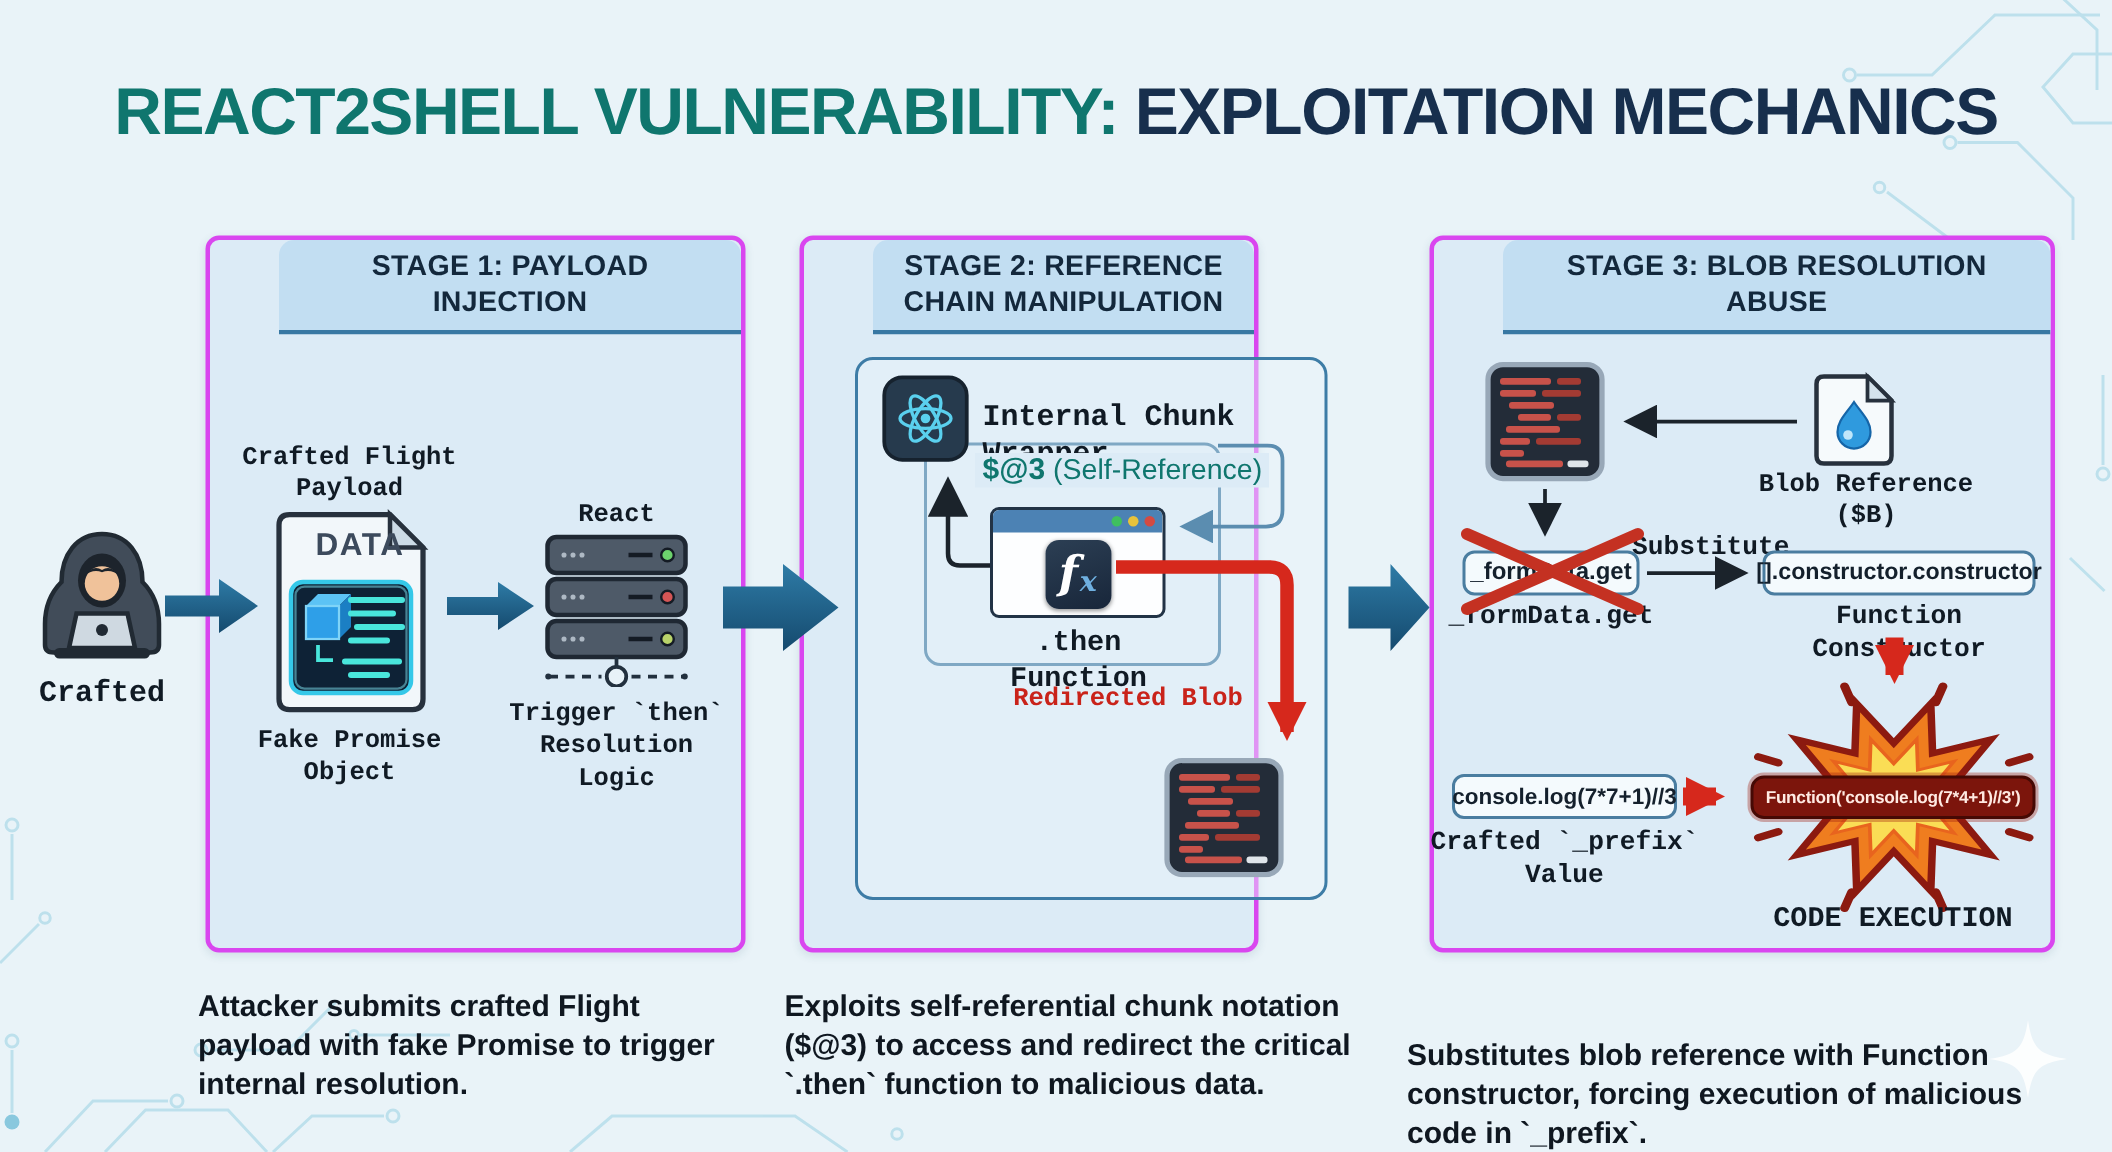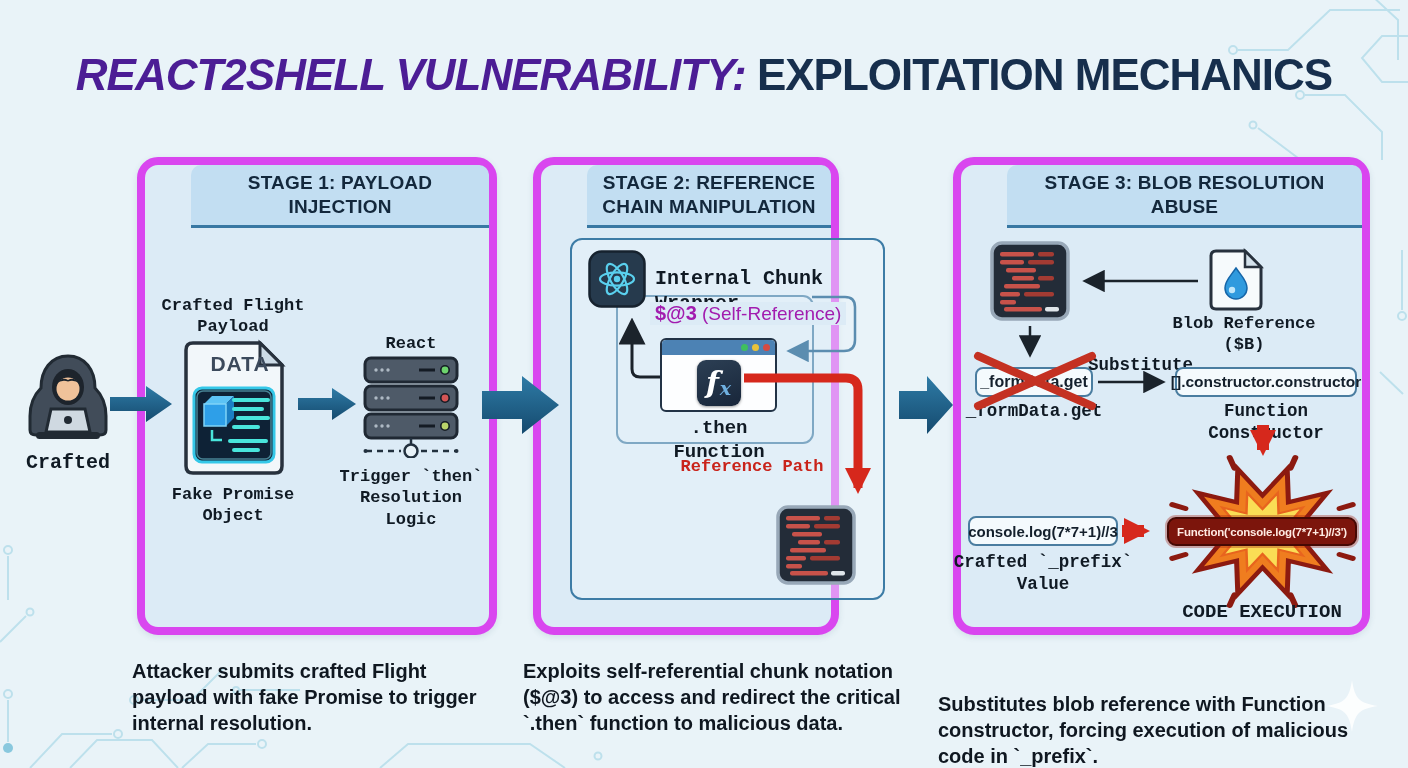--- a/index.html
+++ b/index.html
@@ -5,46 +5,46 @@
   html,body{margin:0;padding:0;}
   #canvas{position:relative;width:1408px;height:768px;overflow:hidden;
     background:#e9f3f8;font-family:"Liberation Sans",sans-serif;}
   svg{display:block;}
   .abs{position:absolute;}
   .z0{z-index:0}.z1{z-index:1}.z2{z-index:2}.z3{z-index:3}.z4{z-index:4}.z5{z-index:5}.z6{z-index:6}
 
   
   .title{left:0;right:0;top:50px;text-align:center;font-size:44px;font-weight:800;
     letter-spacing:-1px;white-space:nowrap;}
-  .title .t1{color:#4c1d95;font-style:italic;}
+  .title .t1{color:#0f766e;}
   .title .t2{color:#172f4d;}
 
   
-  .panel{border:8px solid #d946ef;border-radius:21px;background:#dcebf6;
+  .panel{border:3px solid #d946ef;border-radius:9px;background:#dcebf6;
     box-sizing:border-box;box-shadow:0 2px 6px rgba(40,80,110,.12);padding-left:46px;}
   .panel-header{border-radius:10px 10px 0 0;background:#c2def2;border-bottom:3px solid #3878a3;
     min-height:56px;display:flex;align-items:center;justify-content:center;text-align:center;
     font-size:19px;font-weight:800;color:#13283c;padding:6px 12px;box-sizing:border-box;
     letter-spacing:.2px;line-height:1.25;}
 
   .lbl{font-weight:700;color:#101a24;text-align:center;line-height:1.25;font-family:Liberation Mono, monospace;}
   .lbl17{font-size:17px;}
   .lbl18{font-size:17.5px;}
   .lbl19{font-size:19px;}
   .lbl20{font-size:20px;}
   .red{color:#c9231a;}
 
   .codebox{box-sizing:border-box;border:2px solid #4a7da0;border-radius:8px;background:#f4fafd;
     display:flex;align-items:center;justify-content:center;font-weight:700;color:#14202c;
     white-space:nowrap;}
   .caption{font-size:20px;font-weight:700;color:#0f1720;text-align:left;line-height:1.3;}
 
   
   .innerbox{border:2.5px solid #3d7ca6;border-radius:12px;background:rgba(232,243,250,.45);box-sizing:border-box;}
-  .subnote{font-size:19px;color:#a21caf;background:#dcebf6;padding:0 5px;white-space:nowrap;}
+  .subnote{font-size:19px;color:#0f766e;background:#dcebf6;padding:0 5px;white-space:nowrap;}
   .subnote b{font-size:20px;}
 
   
   .window{box-sizing:border-box;border:2.5px solid #223346;border-radius:6px;background:#fdfeff;overflow:hidden;}
   .titlebar{height:15px;background:#4c82b4;display:flex;align-items:center;justify-content:flex-end;gap:4px;padding:0 5px;}
   .dot{width:7px;height:7px;border-radius:50%;}
   .fxbox{position:absolute;left:50%;top:20px;transform:translateX(-50%);width:44px;height:46px;
     border-radius:9px;background:linear-gradient(160deg,#2c3f54,#18263a);
     display:flex;align-items:center;justify-content:center;
     box-shadow:0 1px 3px rgba(0,0,0,.4);}
@@ -241,21 +241,21 @@
       <span class="dot" style="background:#3fbf5f;"></span>
       <span class="dot" style="background:#e8c23a;"></span>
       <span class="dot" style="background:#d44a42;"></span>
     </div>
     <div class="fxbox">
         <span class="f">f</span>
         <span class="x">x</span>
       </div>
   </div>
   <div class="abs z4 lbl lbl19" style="left:648px;top:417px;width:142px;">.then Function</div>
-  <div class="abs z4 lbl lbl17 red" style="left:666px;top:456px;width:172px;">Reference Path</div>
+  <div class="abs z4 lbl lbl17 red" style="left:666px;top:456px;width:172px;">Redirected Blob</div>
 
   <div class="abs z4" style="left:776px;top:505px;width:80px;height:80px;">
     <svg width="80" height="80" viewBox="0 0 80 80">
       <rect x="2" y="2" width="76" height="76" rx="10" fill="#232c38" stroke="#98a8b8" stroke-width="3.5"></rect>
       <g fill="#c8524a">
         <rect x="10" y="11" width="34" height="4.5" rx="2"></rect>
           <rect x="48" y="11" width="16" height="4.5" rx="2" fill="#a33b33"></rect>
         <rect x="10" y="19" width="24" height="4.5" rx="2"></rect>
           <rect x="38" y="19" width="26" height="4.5" rx="2" fill="#a33b33"></rect>
         <rect x="16" y="27" width="30" height="4.5" rx="2"></rect>
@@ -319,21 +319,21 @@
           <line x1="-77.1" y1="-28.0" x2="-90.2" y2="-32.8"></line>
           <line x1="-28.0" y1="-77.1" x2="-32.8" y2="-90.2"></line>
           <line x1="28.0" y1="-77.1" x2="32.8" y2="-90.2"></line>
           <line x1="77.1" y1="-28.0" x2="90.2" y2="-32.8"></line>
         </g>
         <polygon points="80,0 41.8,13.6 64.7,47 25.9,35.6 24.7,76.1 0,44 -24.7,76.1 -25.9,35.6 -64.7,47 -41.8,13.6 -80,0 -41.8,-13.6 -64.7,-47 -25.9,-35.6 -24.7,-76.1 0,-44 24.7,-76.1 25.9,-35.6 64.7,-47 41.8,-13.6" fill="#ef7d1f" stroke="#8c1a10" stroke-width="5" stroke-linejoin="miter"></polygon>
         <polygon points="80,0 41.8,13.6 64.7,47 25.9,35.6 24.7,76.1 0,44 -24.7,76.1 -25.9,35.6 -64.7,47 -41.8,13.6 -80,0 -41.8,-13.6 -64.7,-47 -25.9,-35.6 -24.7,-76.1 0,-44 24.7,-76.1 25.9,-35.6 64.7,-47 41.8,-13.6" transform="scale(0.62)" fill="#fadd55" stroke="#e8641e" stroke-width="4"></polygon>
       </g>
     </svg>
   </div>
-  <div class="abs z5 pill" style="left:1167px;top:517px;width:190px;height:29px;">Function('console.log(7*7+1)//3')</div>
+  <div class="abs z5 pill" style="left:1167px;top:517px;width:190px;height:29px;">Function('console.log(7*4+1)//3')</div>
 
   <div class="abs z4 codebox" style="left:968px;top:516px;width:150px;height:30px;font-size:15px;">console.log(7*7+1)//3</div>
   <div class="abs z4 lbl lbl18" style="left:951px;top:552px;width:184px;text-align:center;">Crafted `_prefix` Value</div>
   <div class="abs z5 lbl" style="left:1172px;top:601px;width:180px;font-size:19px;font-weight:800;">CODE EXECUTION</div>
 
   <svg class="abs z6" width="1408" height="768" style="left:0;top:0;pointer-events:none;">
     <defs>
       <marker id="arrowRedBig" markerUnits="userSpaceOnUse" markerWidth="28" markerHeight="28" refX="20" refY="13" orient="auto">
         <path d="M0,0 L26,13 L0,26 z" fill="#d6281c"></path>
       </marker>

